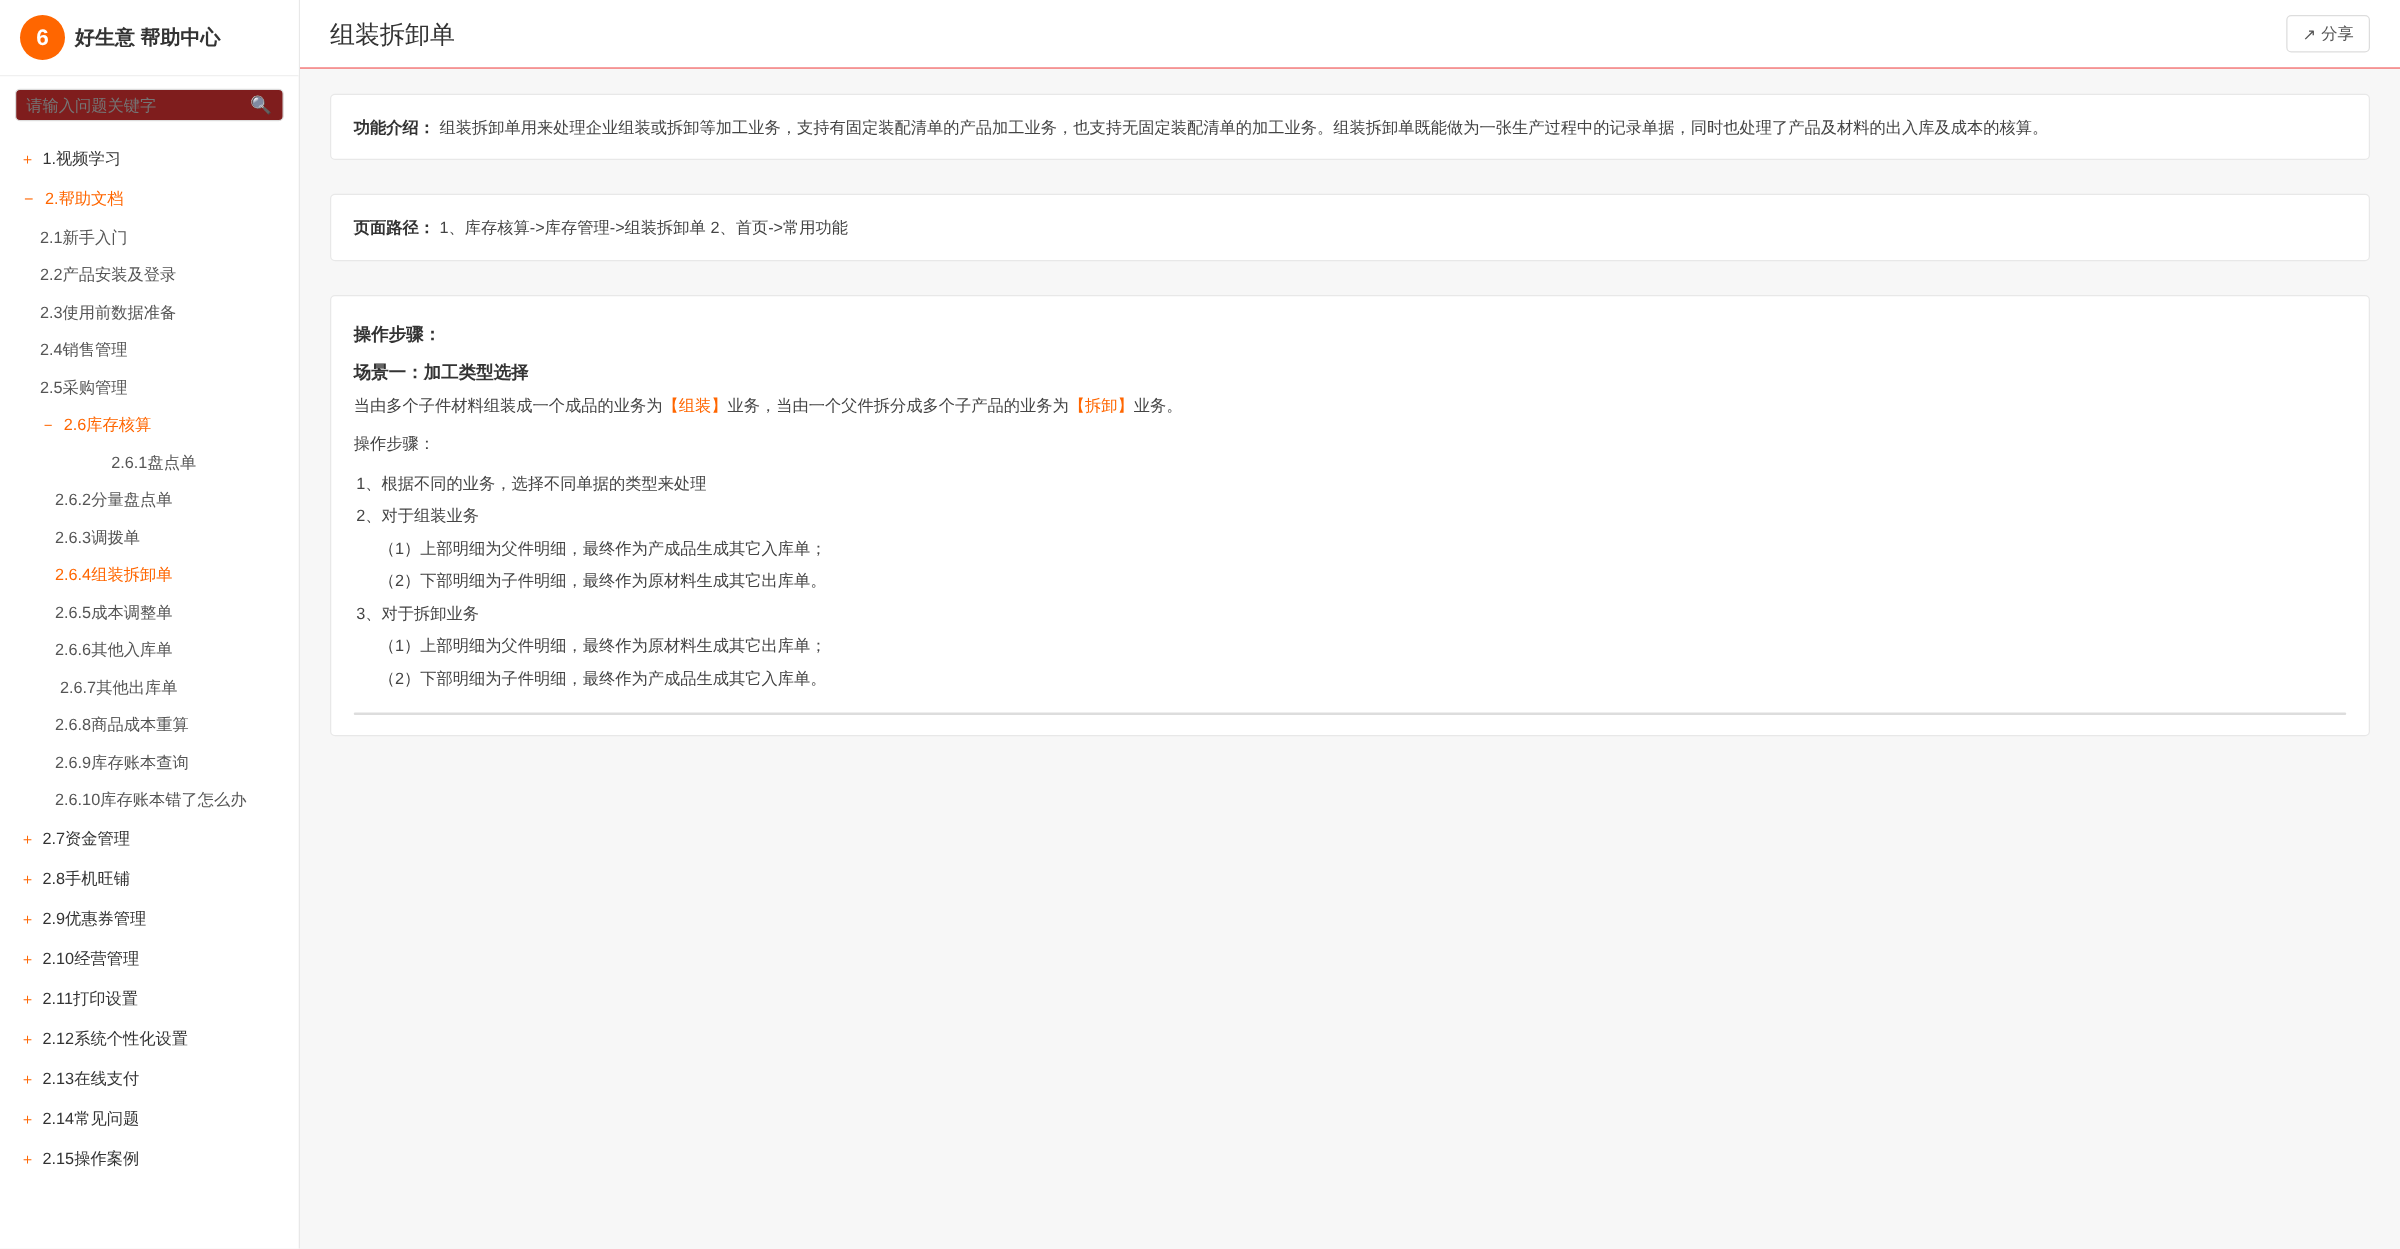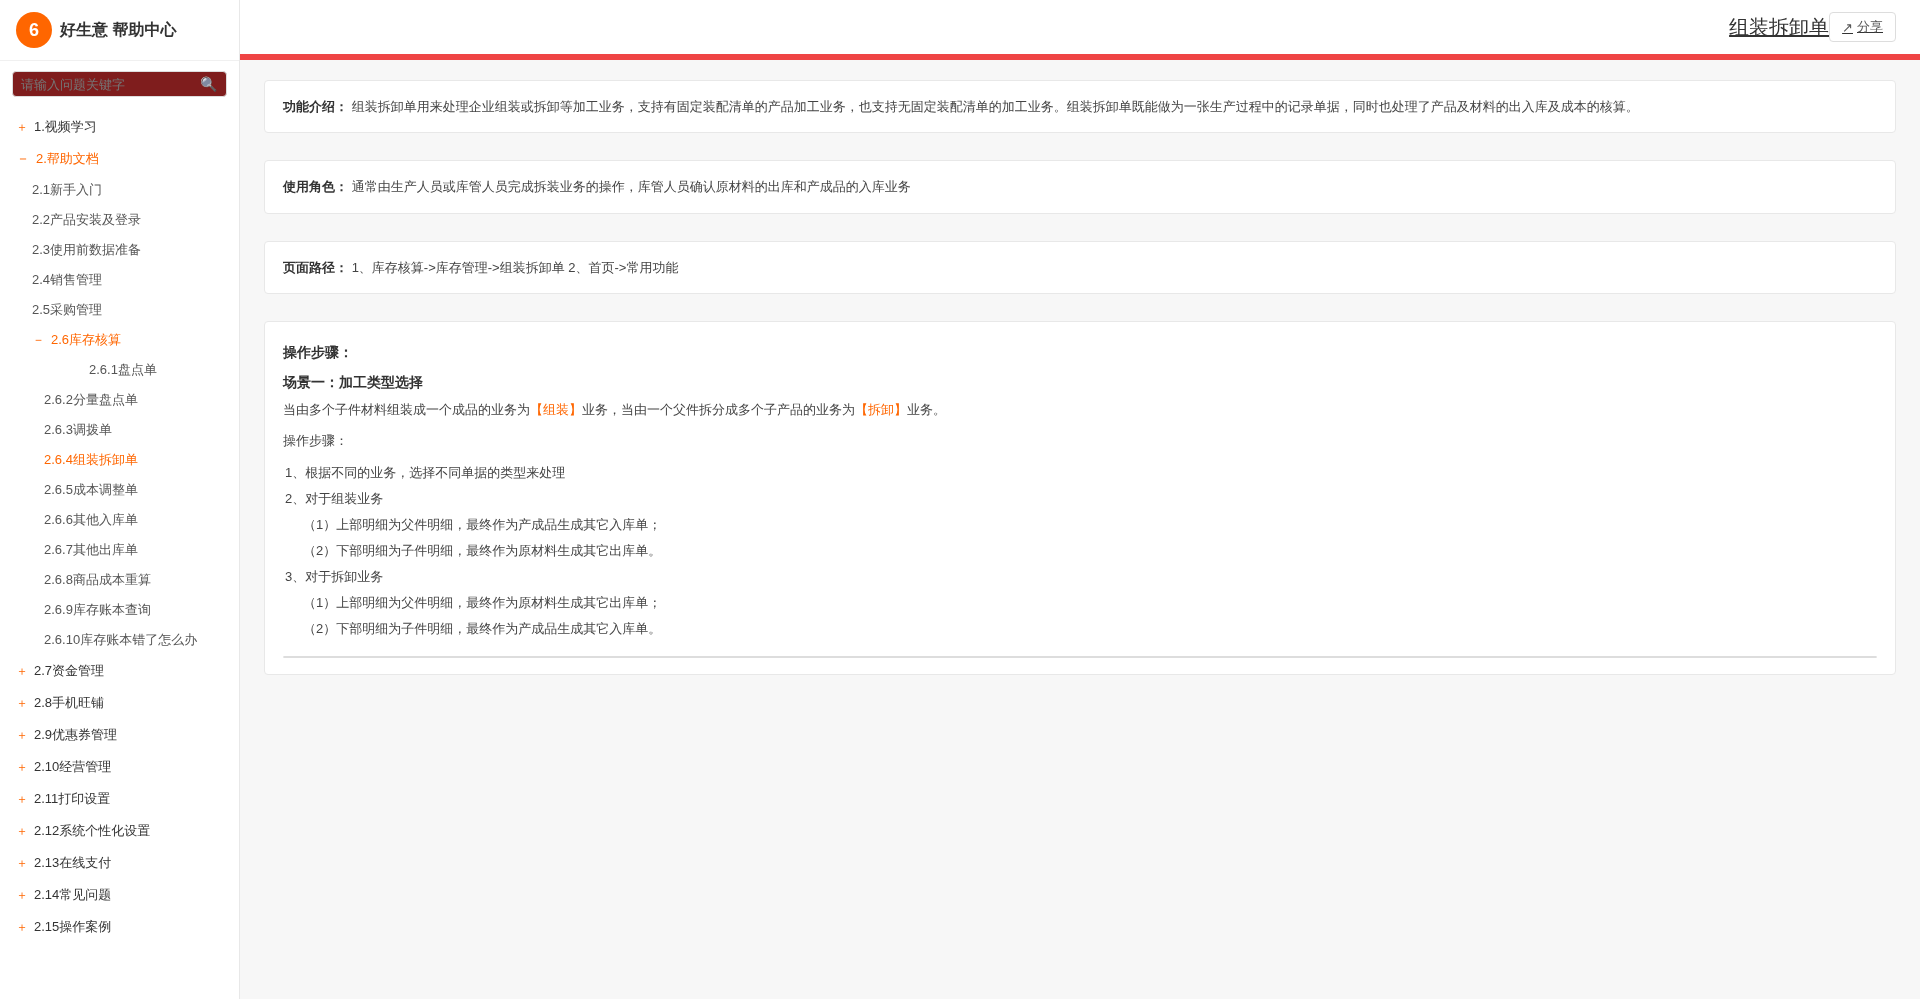--- a/index.html
+++ b/index.html
@@ -74,23 +74,23 @@
 
     
     .main {
       flex: 1;
       display: flex;
       flex-direction: column;
       overflow: hidden;
     }
     .top-bar {
       background: #fff;
-      border-bottom: 6px solid #ef4444;
+      border-bottom: 1px solid #ef4444;
       padding: 12px 24px;
-      display: flex; align-items: center; justify-content: flex-end; text-decoration: underline;
+      display: flex; align-items: center; justify-content: space-between;
     }
     .page-title {
       font-size: 20px; font-weight: 500; color: #333;
     }
     .share-btn {
       display: flex; align-items: center; gap: 4px;
       border: 1px solid #ddd; border-radius: 4px;
       padding: 5px 12px; cursor: pointer; background: #fff;
       font-size: 13px; color: #555;
     }
@@ -205,21 +205,21 @@
       </div>
     <div class="nav-sub-item active" style="padding-left:44px; color:#f60;">
         <span>2.6.4组装拆卸单</span>
       </div>
     <div class="nav-sub-item" style="padding-left:44px;">
         <span>2.6.5成本调整单</span>
       </div>
     <div class="nav-sub-item" style="padding-left:44px;">
         <span>2.6.6其他入库单</span>
       </div>
-    <div class="nav-sub-item" style="padding-left:44px;">
+    <div class="nav-sub-item" style="padding-left:28px;margin-left:20px;">
         <span>2.6.7其他出库单</span>
       </div>
     <div class="nav-sub-item" style="padding-left:44px;">
         <span>2.6.8商品成本重算</span>
       </div>
     <div class="nav-sub-item" style="padding-left:44px;">
         <span>2.6.9库存账本查询</span>
       </div>
     <div class="nav-sub-item" style="padding-left:44px;">
         <span>2.6.10库存账本错了怎么办</span>
@@ -273,24 +273,20 @@
     </button>
   </div>
 
   <div class="content-area">
 
     <div class="info-block">
       <b>功能介绍：</b>
       <span>组装拆卸单用来处理企业组装或拆卸等加工业务，支持有固定装配清单的产品加工业务，也支持无固定装配清单的加工业务。组装拆卸单既能做为一张生产过程中的记录单据，同时也处理了产品及材料的出入库及成本的核算。</span>
     </div>
 
-    <div class="info-block">
-      <b>使用角色：</b>
-      <span>通常由生产人员或库管人员完成拆装业务的操作，库管人员确认原材料的出库和产成品的入库业务</span>
-    </div>
 
     <div class="info-block">
       <b>页面路径：</b>
       <span>1、库存核算-&gt;库存管理-&gt;组装拆卸单 2、首页-&gt;常用功能</span>
     </div>
 
     <div style="background:#fff; border:1px solid #e8e8e8; border-radius:4px; padding:16px 18px; margin-bottom:10px;">
       <div class="section-title">操作步骤：</div>
 
       <div class="scene-title">场景一：加工类型选择</div>

